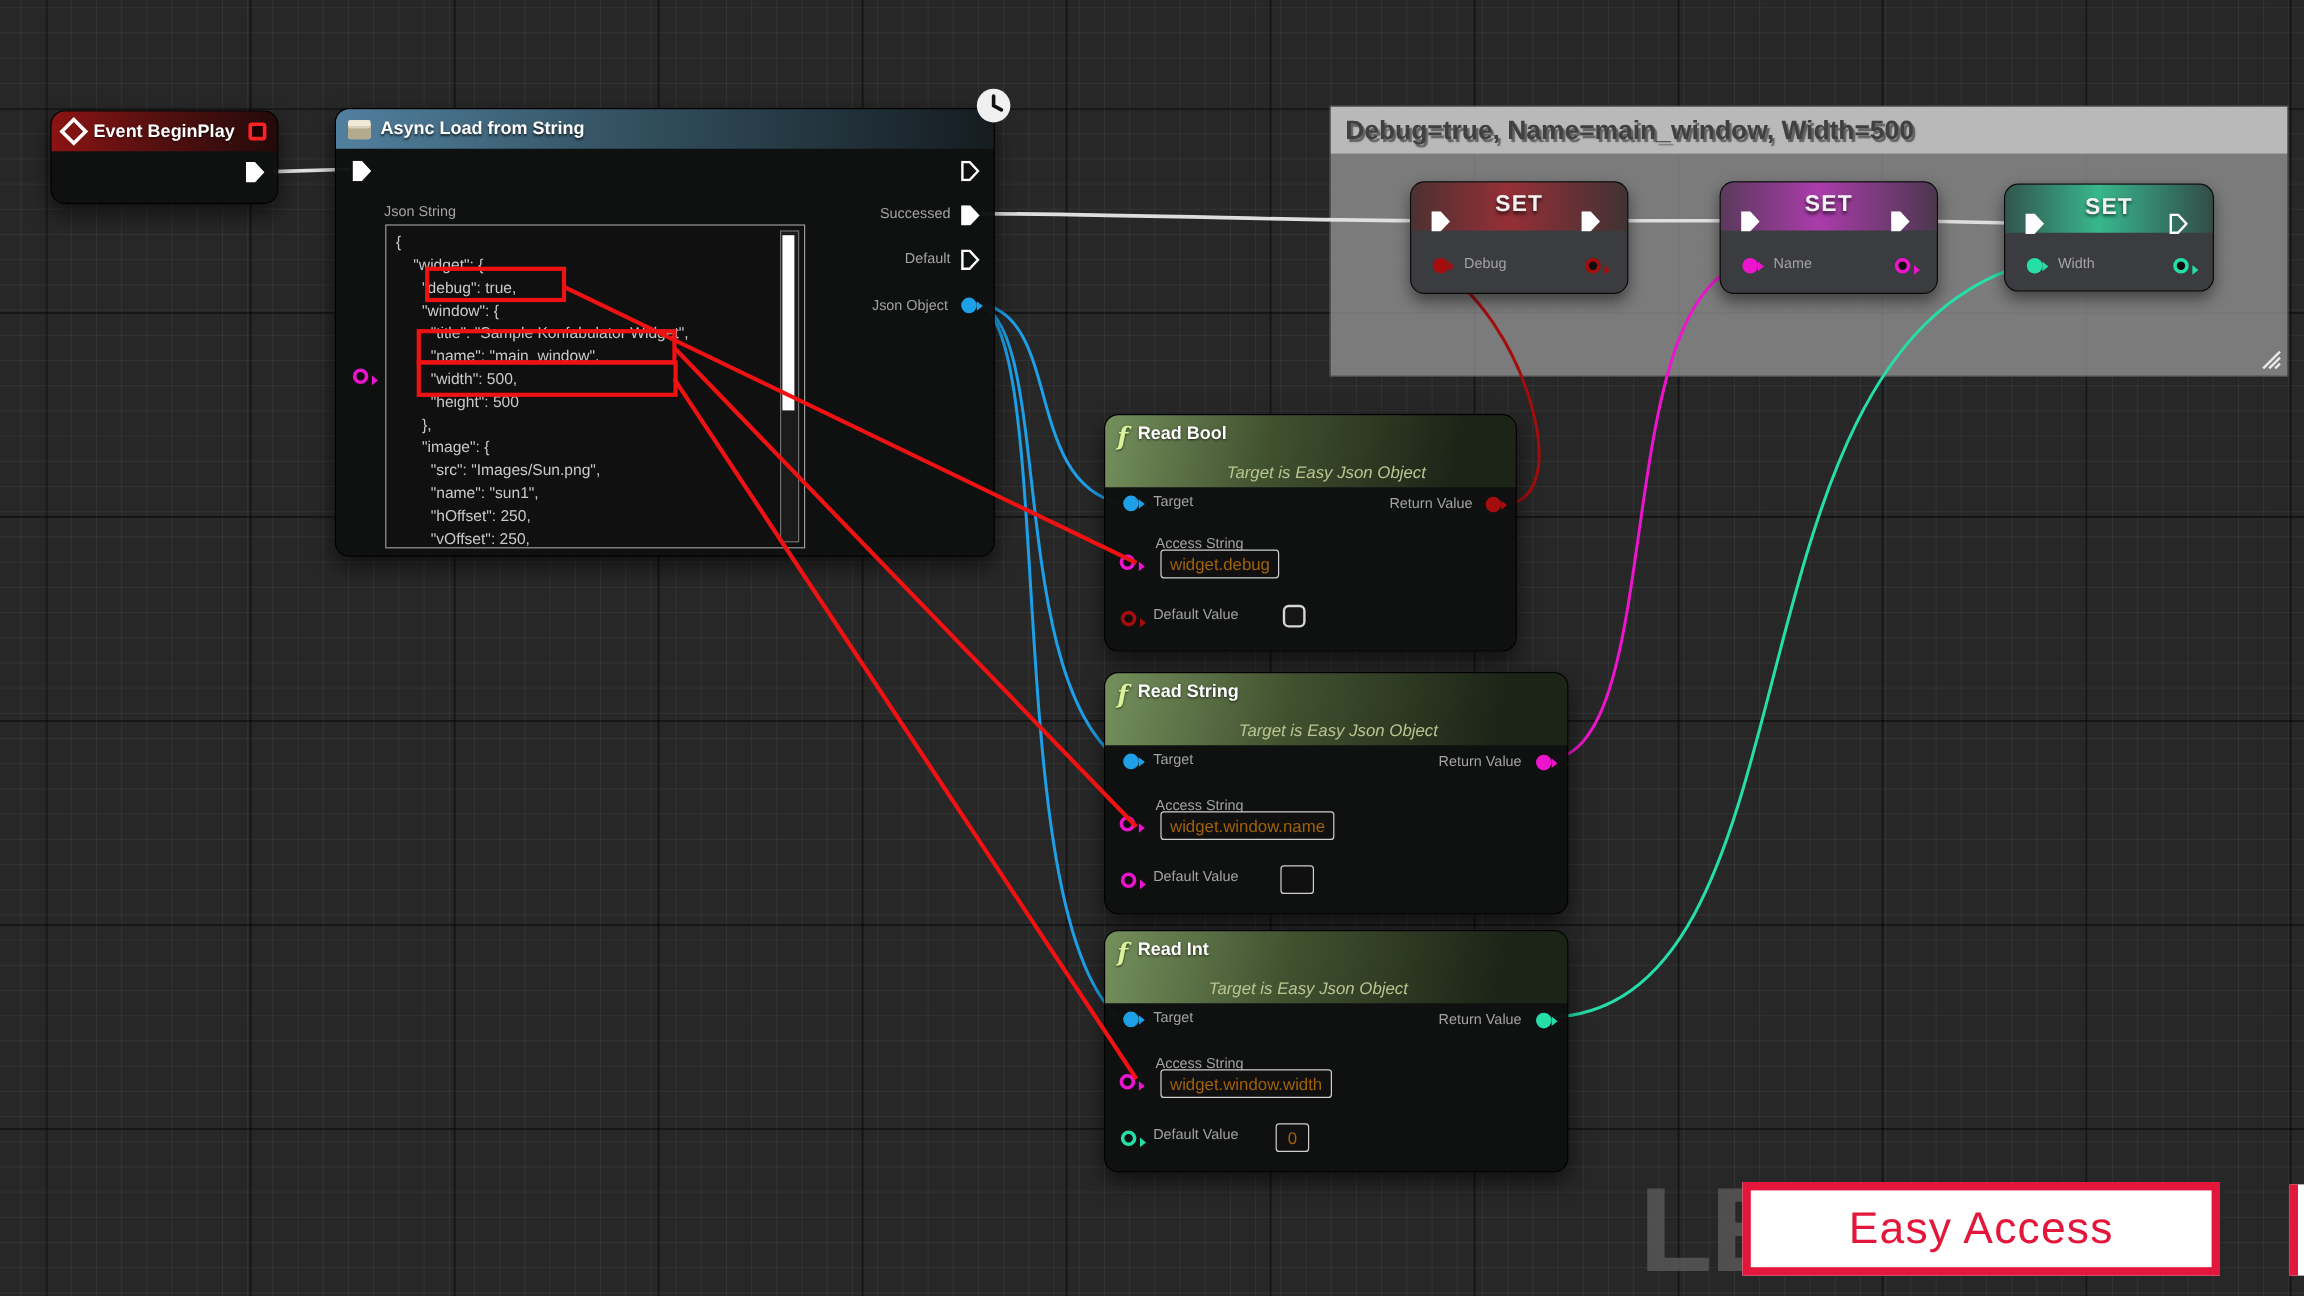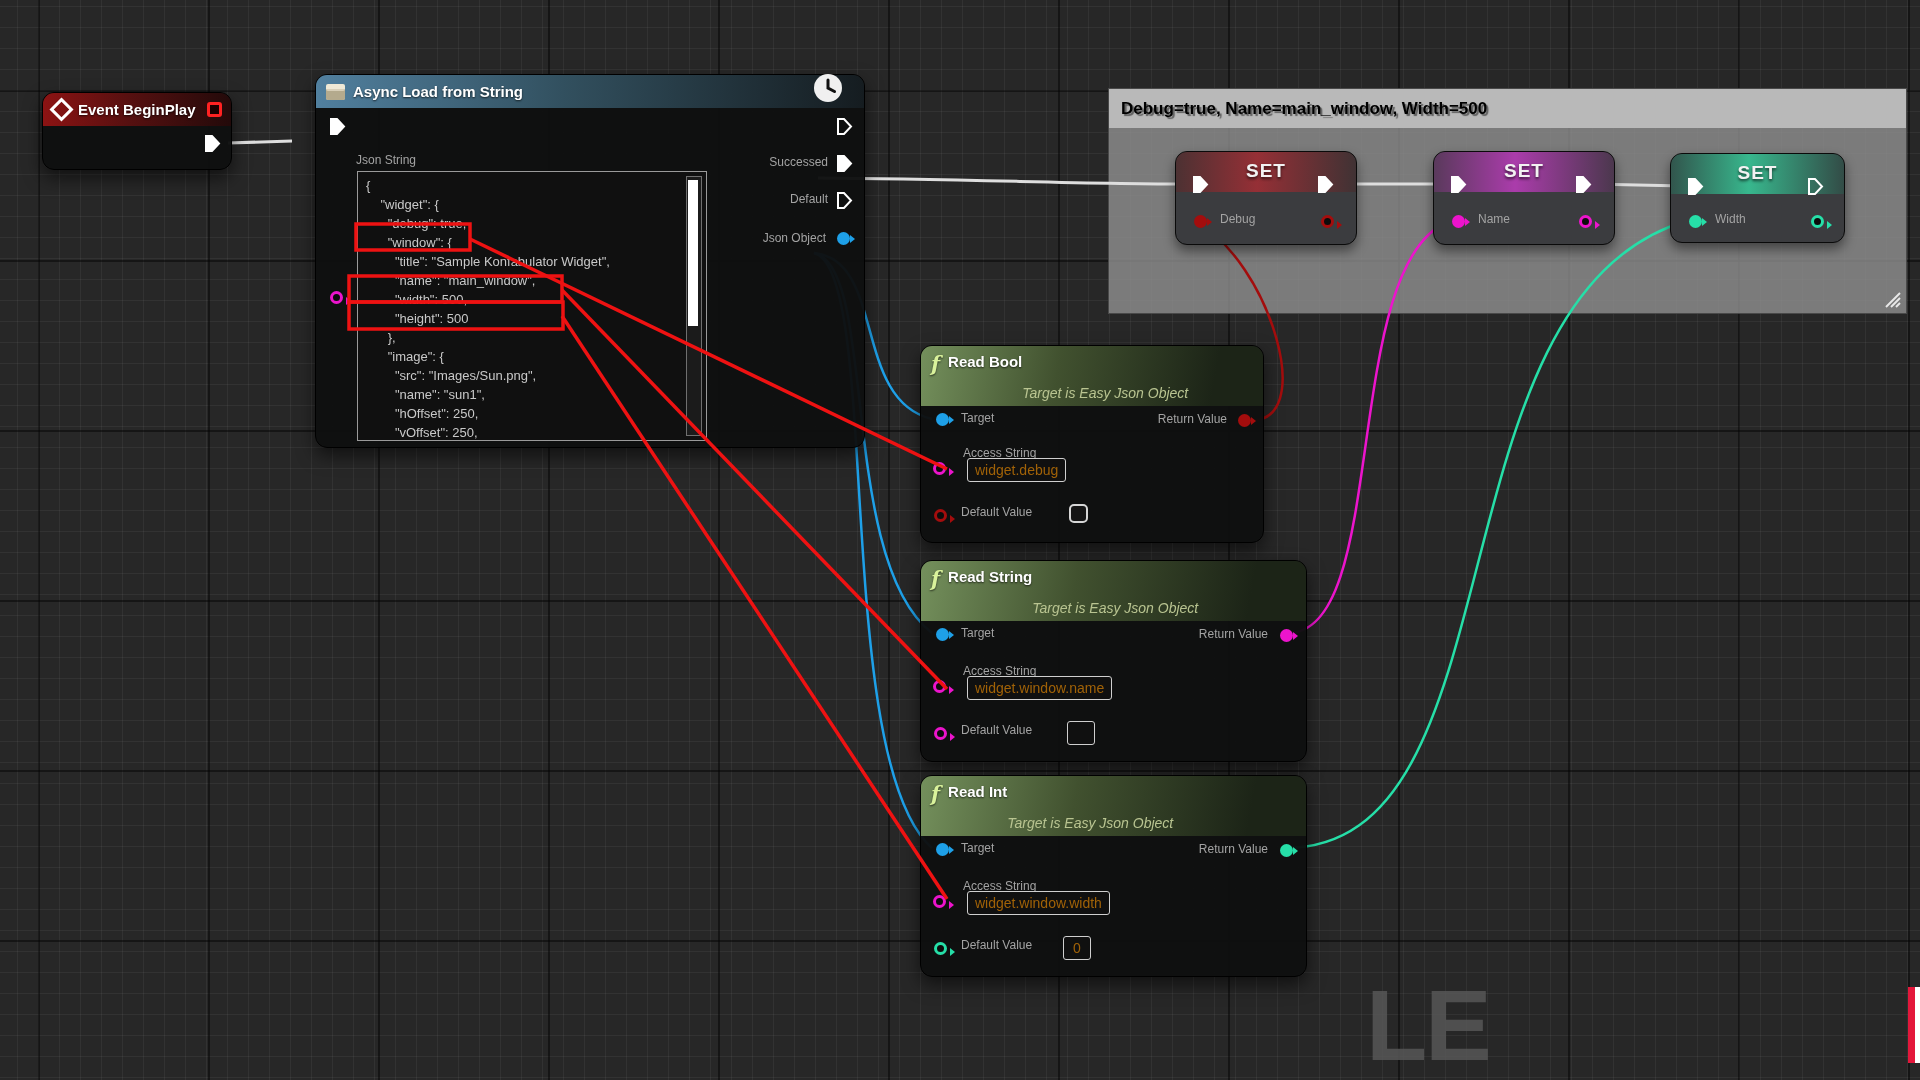--- a/index.html
+++ b/index.html
@@ -68,21 +68,21 @@
     font-size:19px;letter-spacing:1px;text-shadow:0 2px 3px rgba(0,0,0,.65);}
   .sethdr{position:absolute;left:0;top:0;right:0;height:40px;border-radius:11px 11px 0 0;}
   .sethdr.red{background:linear-gradient(90deg,rgba(90,40,40,.55),rgba(165,45,52,.85) 45%,rgba(70,38,38,.45));}
   .sethdr.mag{background:linear-gradient(90deg,rgba(120,55,120,.5),rgba(190,60,190,.85) 45%,rgba(95,50,95,.45));}
   .sethdr.teal{background:linear-gradient(90deg,rgba(40,110,90,.5),rgba(55,205,155,.85) 45%,rgba(40,95,80,.45));}
   
   .comment-body{position:absolute;left:1108px;top:88px;width:797px;height:224px;
     background:rgba(142,142,142,.82);z-index:1;border:1px solid rgba(40,40,40,.6);}
   .comment-header{position:absolute;left:0;top:0;right:0;height:39px;background:#b9b9b9;
     display:flex;align-items:center;padding:0 12px;box-sizing:border-box;}
-  .comment-title{font-size:17px;font-weight:bold;color:#000000;
+  .comment-title{font-size:22px;font-weight:bold;color:#404040;
     text-shadow:2px 2px 1px #5f5f5f;white-space:nowrap;}
   
   .sb-track{position:absolute;top:4px;bottom:4px;width:14px;background:#1b1b1b;
     border:1px solid #6f6f6f;}
   .sb-thumb{position:absolute;left:1px;top:3px;width:10px;height:146px;background:#fff;}
   
   .svglayer{position:absolute;left:0;top:0;z-index:2;pointer-events:none;}
   .svglayer.top{z-index:5;}
   .easybox{position:absolute;left:1452px;top:985px;width:398px;height:78px;z-index:7;
     background:#fff;border:7px solid #e3173b;box-sizing:border-box;
@@ -133,21 +133,21 @@
     <div class="node-header hdr-event">
       <span class="diamond"></span>
       <span>Event BeginPlay</span>
       <span class="redsquare"></span>
     </div>
     <svg class="execpin" style="right:10px;top:42px;">
       <path d="M2 1 h6 L15 8.5 L8 16 H2 z" fill="#fff" stroke="#fff" stroke-width="2"></path>
     </svg>
   </div>
 
-  <div class="node" style="left:279px;top:74px;width:548px;height:372px;margin-left:36px;">
+  <div class="node" style="left:279px;top:90px;width:548px;height:372px;">
     <div class="node-header hdr-async">
       <span class="asyncicon"></span>
       <span>Async Load from String</span>
     </div>
     <svg class="execpin" style="left:13px;top:43px;">
       <path d="M2 1 h6 L15 8.5 L8 16 H2 z" fill="#fff" stroke="#fff" stroke-width="2"></path>
     </svg>
     <svg class="execpin" style="right:11px;top:43px;">
       <path d="M2 1 h6 L15 8.5 L8 16 H2 z" fill="none" stroke="#fff" stroke-width="2"></path>
     </svg>
@@ -295,15 +295,18 @@
     <g fill="none" stroke-width="3.5" stroke="#ee1212">
       <rect x="356" y="224" width="114" height="26"></rect>
       <rect x="349" y="276" width="213" height="26"></rect>
       <rect x="349" y="302" width="214" height="27"></rect>
       <line x1="470" y1="239" x2="947" y2="469"></line>
       <line x1="562" y1="290" x2="947" y2="689"></line>
       <line x1="562" y1="316" x2="947" y2="899"></line>
     </g>
   </svg>
 
+  <div class="easybox">
+    <span>Easy Access</span>
+  </div>
   <div class="sliver"></div>
 
 </div>
 
 </body></html>

